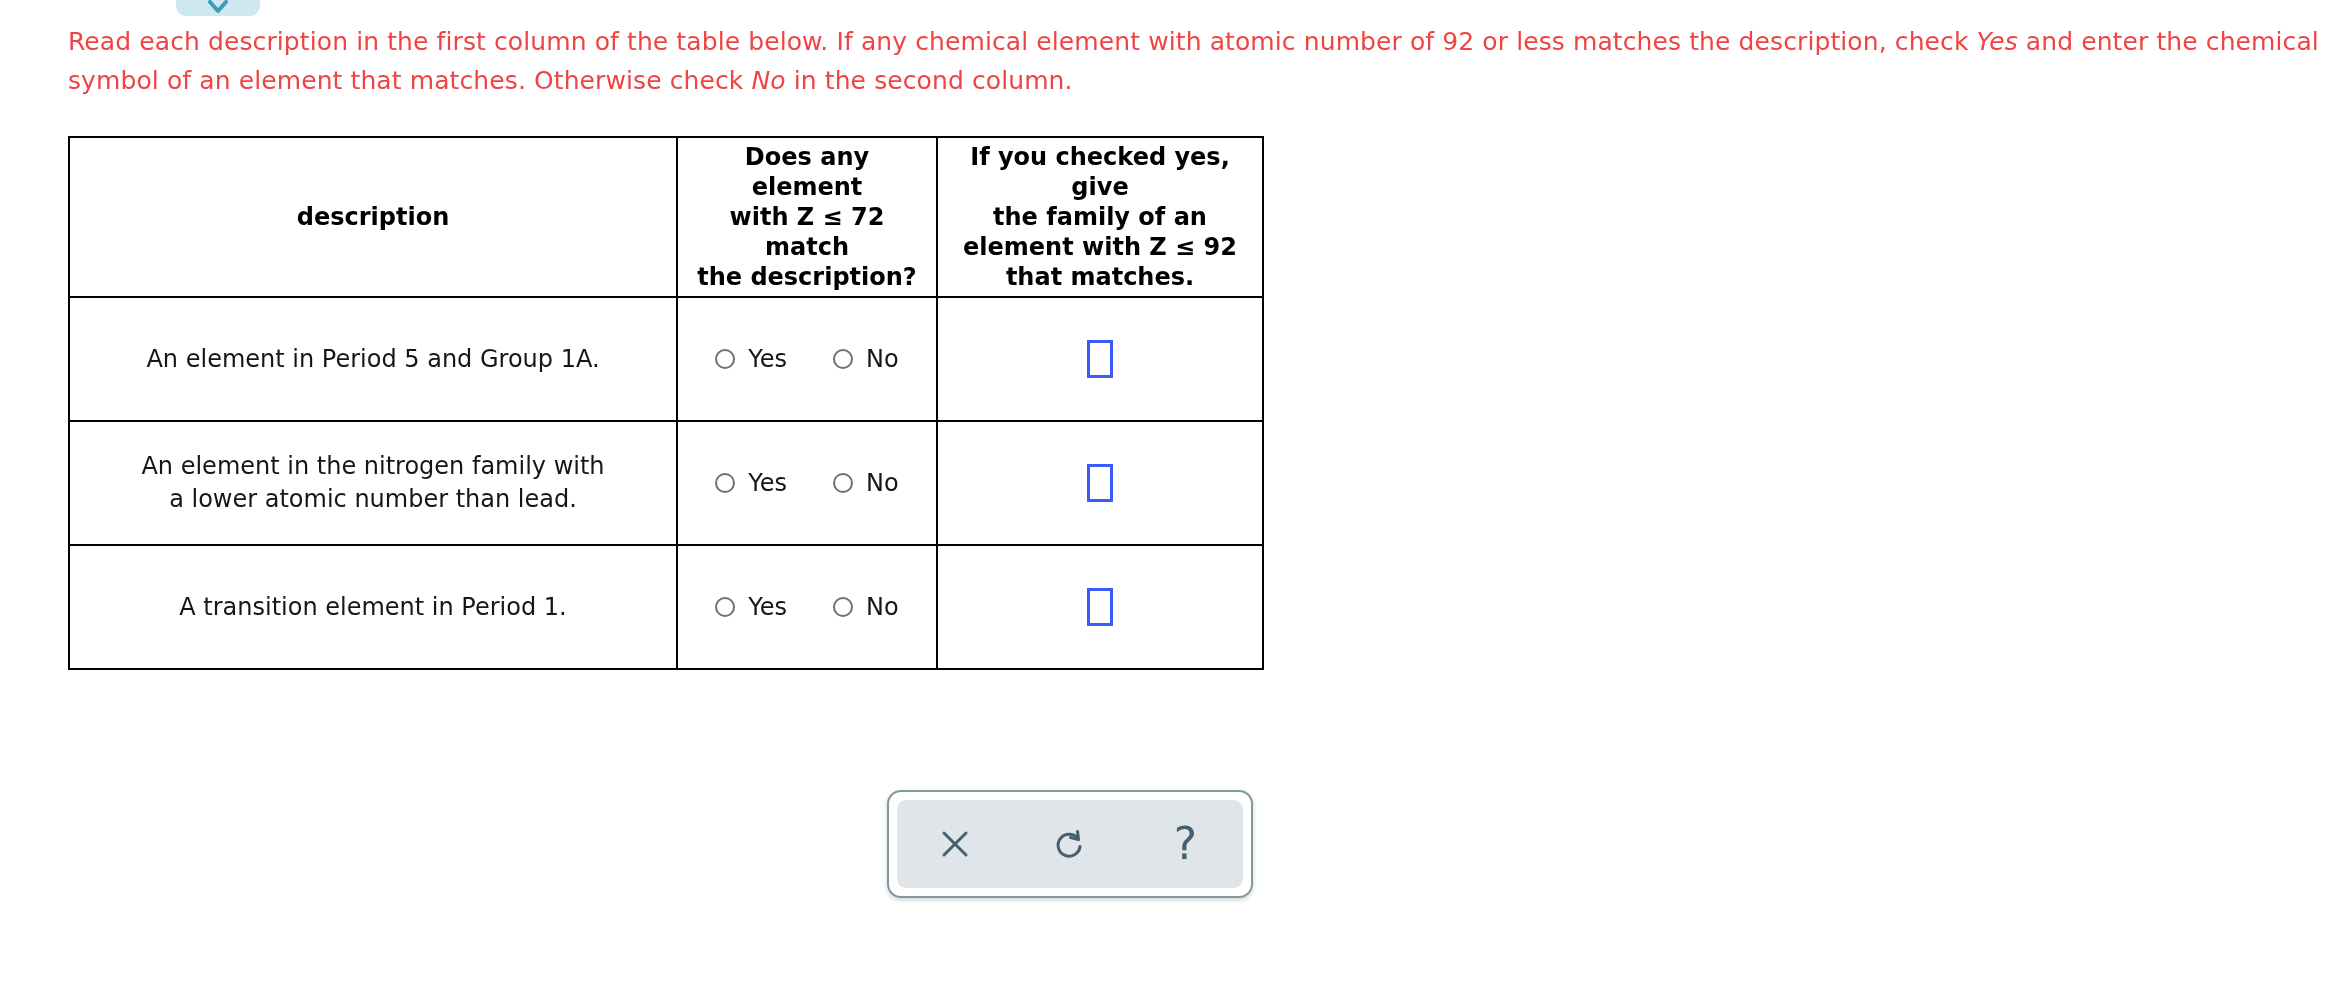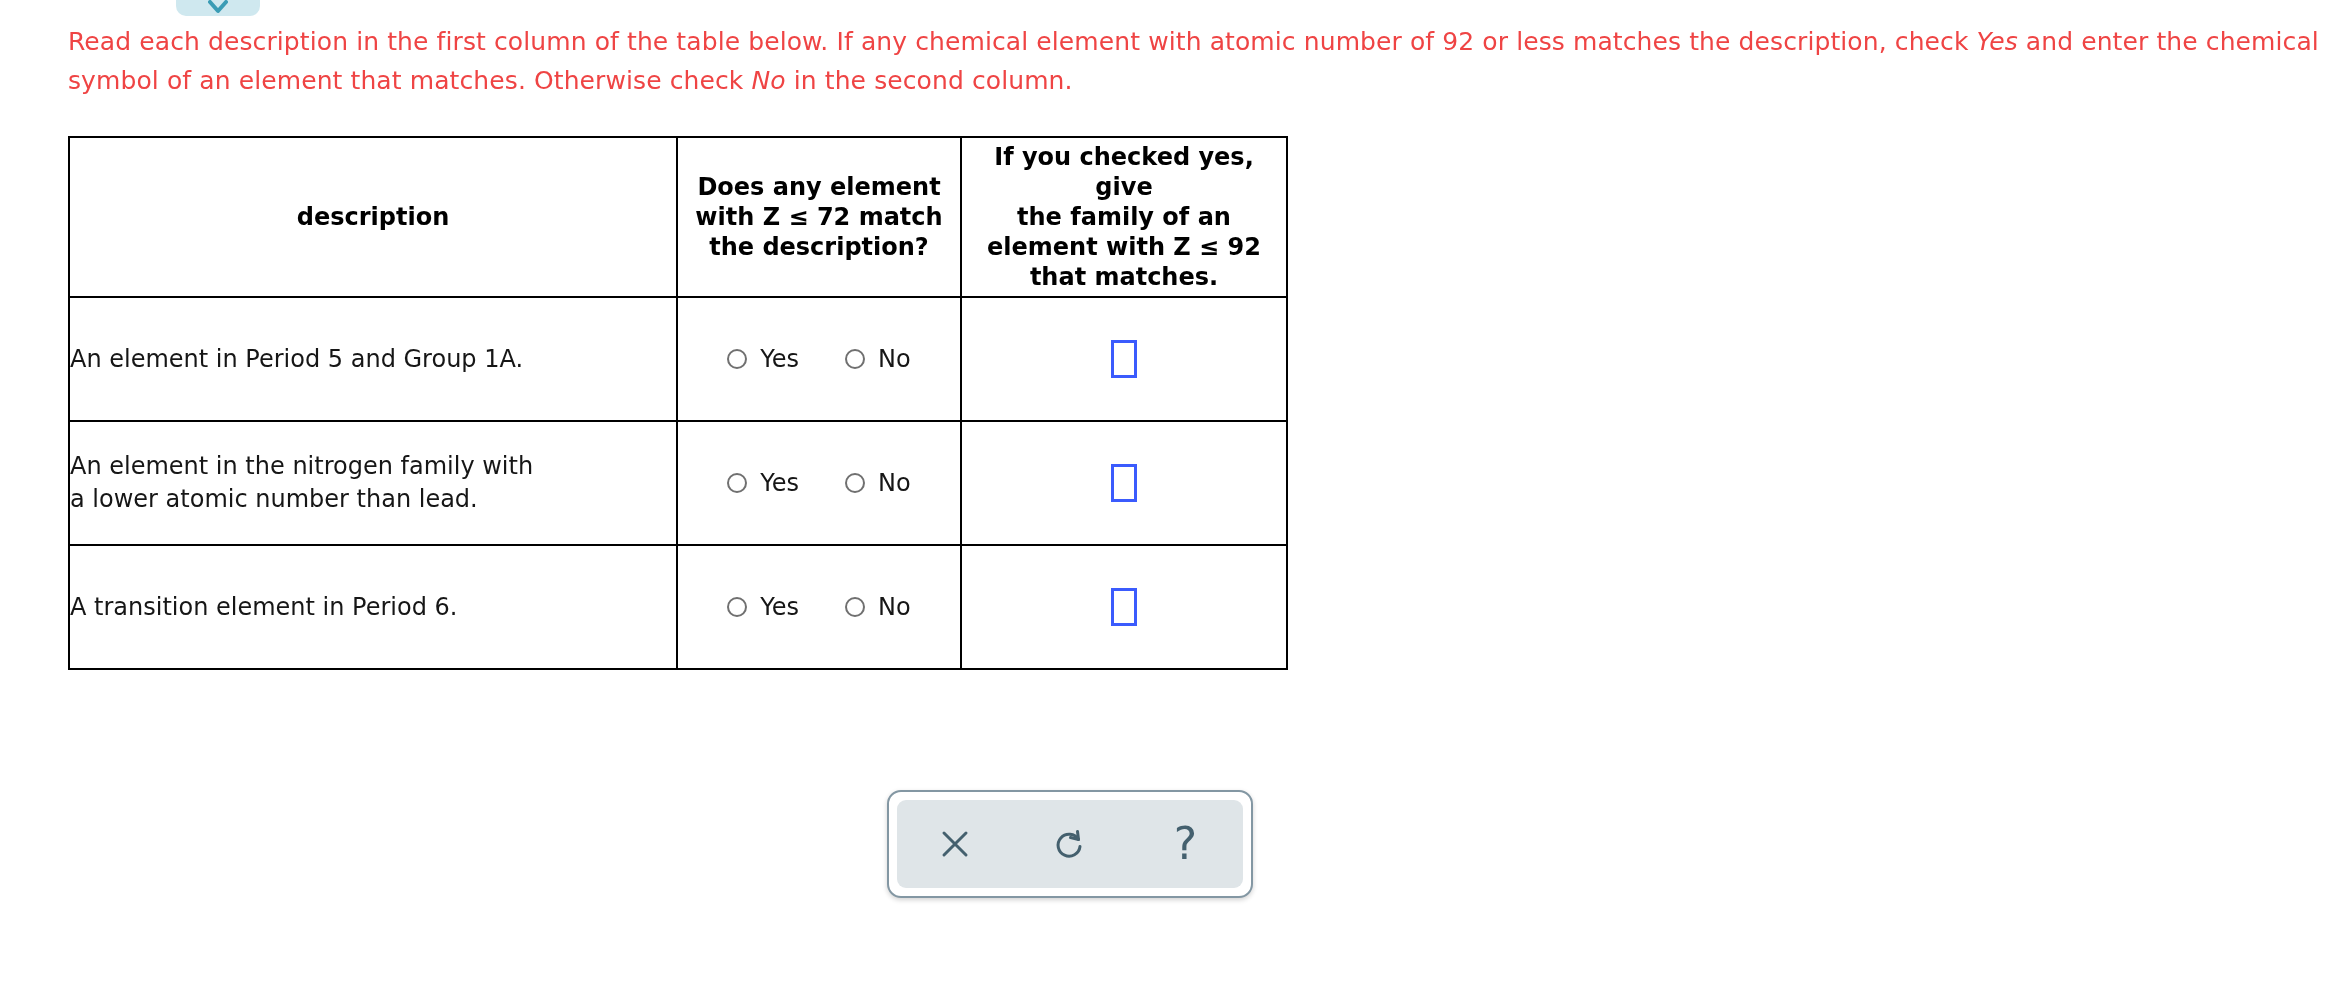--- a/index.html
+++ b/index.html
@@ -71,30 +71,31 @@
   #qtable th {
     font-size: 24px;
     font-weight: bold;
     line-height: 30px;
     text-align: center;
     height: 148px;
     padding: 4px 10px;
     box-sizing: border-box;
   }
   .col-desc  { width: 608px; }
-  .col-yesno { width: 284px; }
+  .col-yesno { width: 260px; }
   .col-sym   { width: 326px; }
 
   td.desc-cell {
     font-size: 24px;
     line-height: 33px;
     padding: 10px 14px;
     height: 124px;
     box-sizing: border-box;
     color: #161616;
+    text-align: center;
   }
   td.yesno-cell {
     height: 124px;
     box-sizing: border-box;
   }
   td.sym-cell {
     height: 124px;
     box-sizing: border-box;
     text-align: center;
   }
@@ -252,21 +253,21 @@
             <span class="radio-label">No</span>
           </label>
         </div>
       </td>
       <td class="sym-cell">
         <span class="sym-input"></span>
       </td>
     </tr>
 
     <tr>
-      <td class="desc-cell">A transition element in Period 6.</td>
+      <td class="desc-cell">A transition element in Period 1.</td>
       <td class="yesno-cell">
         <div class="radio-row">
           <label class="radio-opt">
             <span class="radio-dot"></span>
             <span class="radio-label">Yes</span>
           </label>
           <label class="radio-opt">
             <span class="radio-dot"></span>
             <span class="radio-label">No</span>
           </label>

